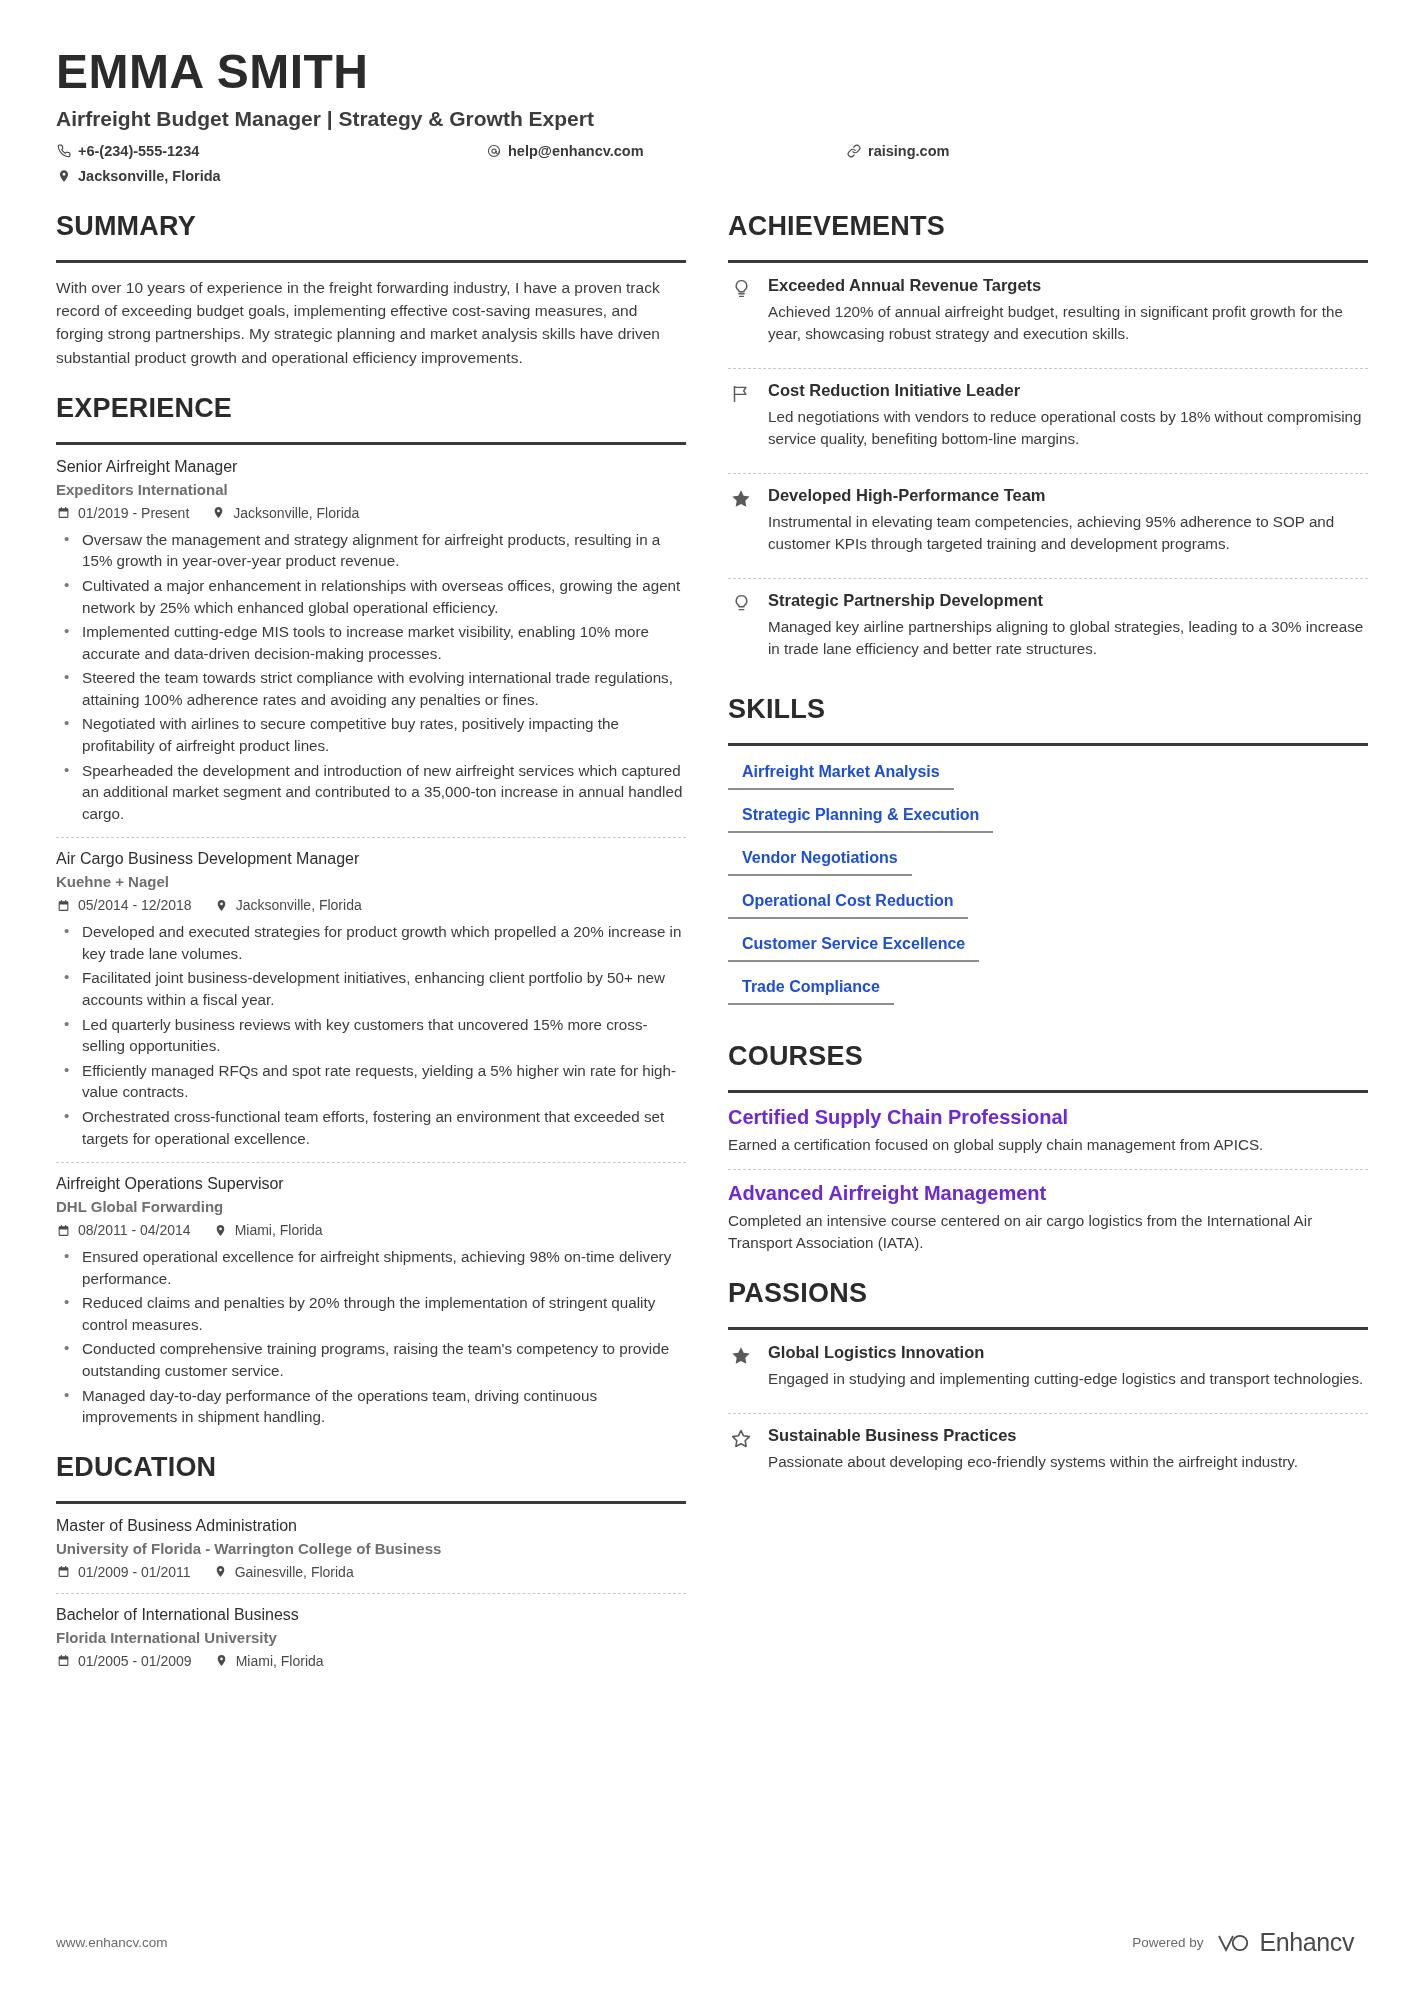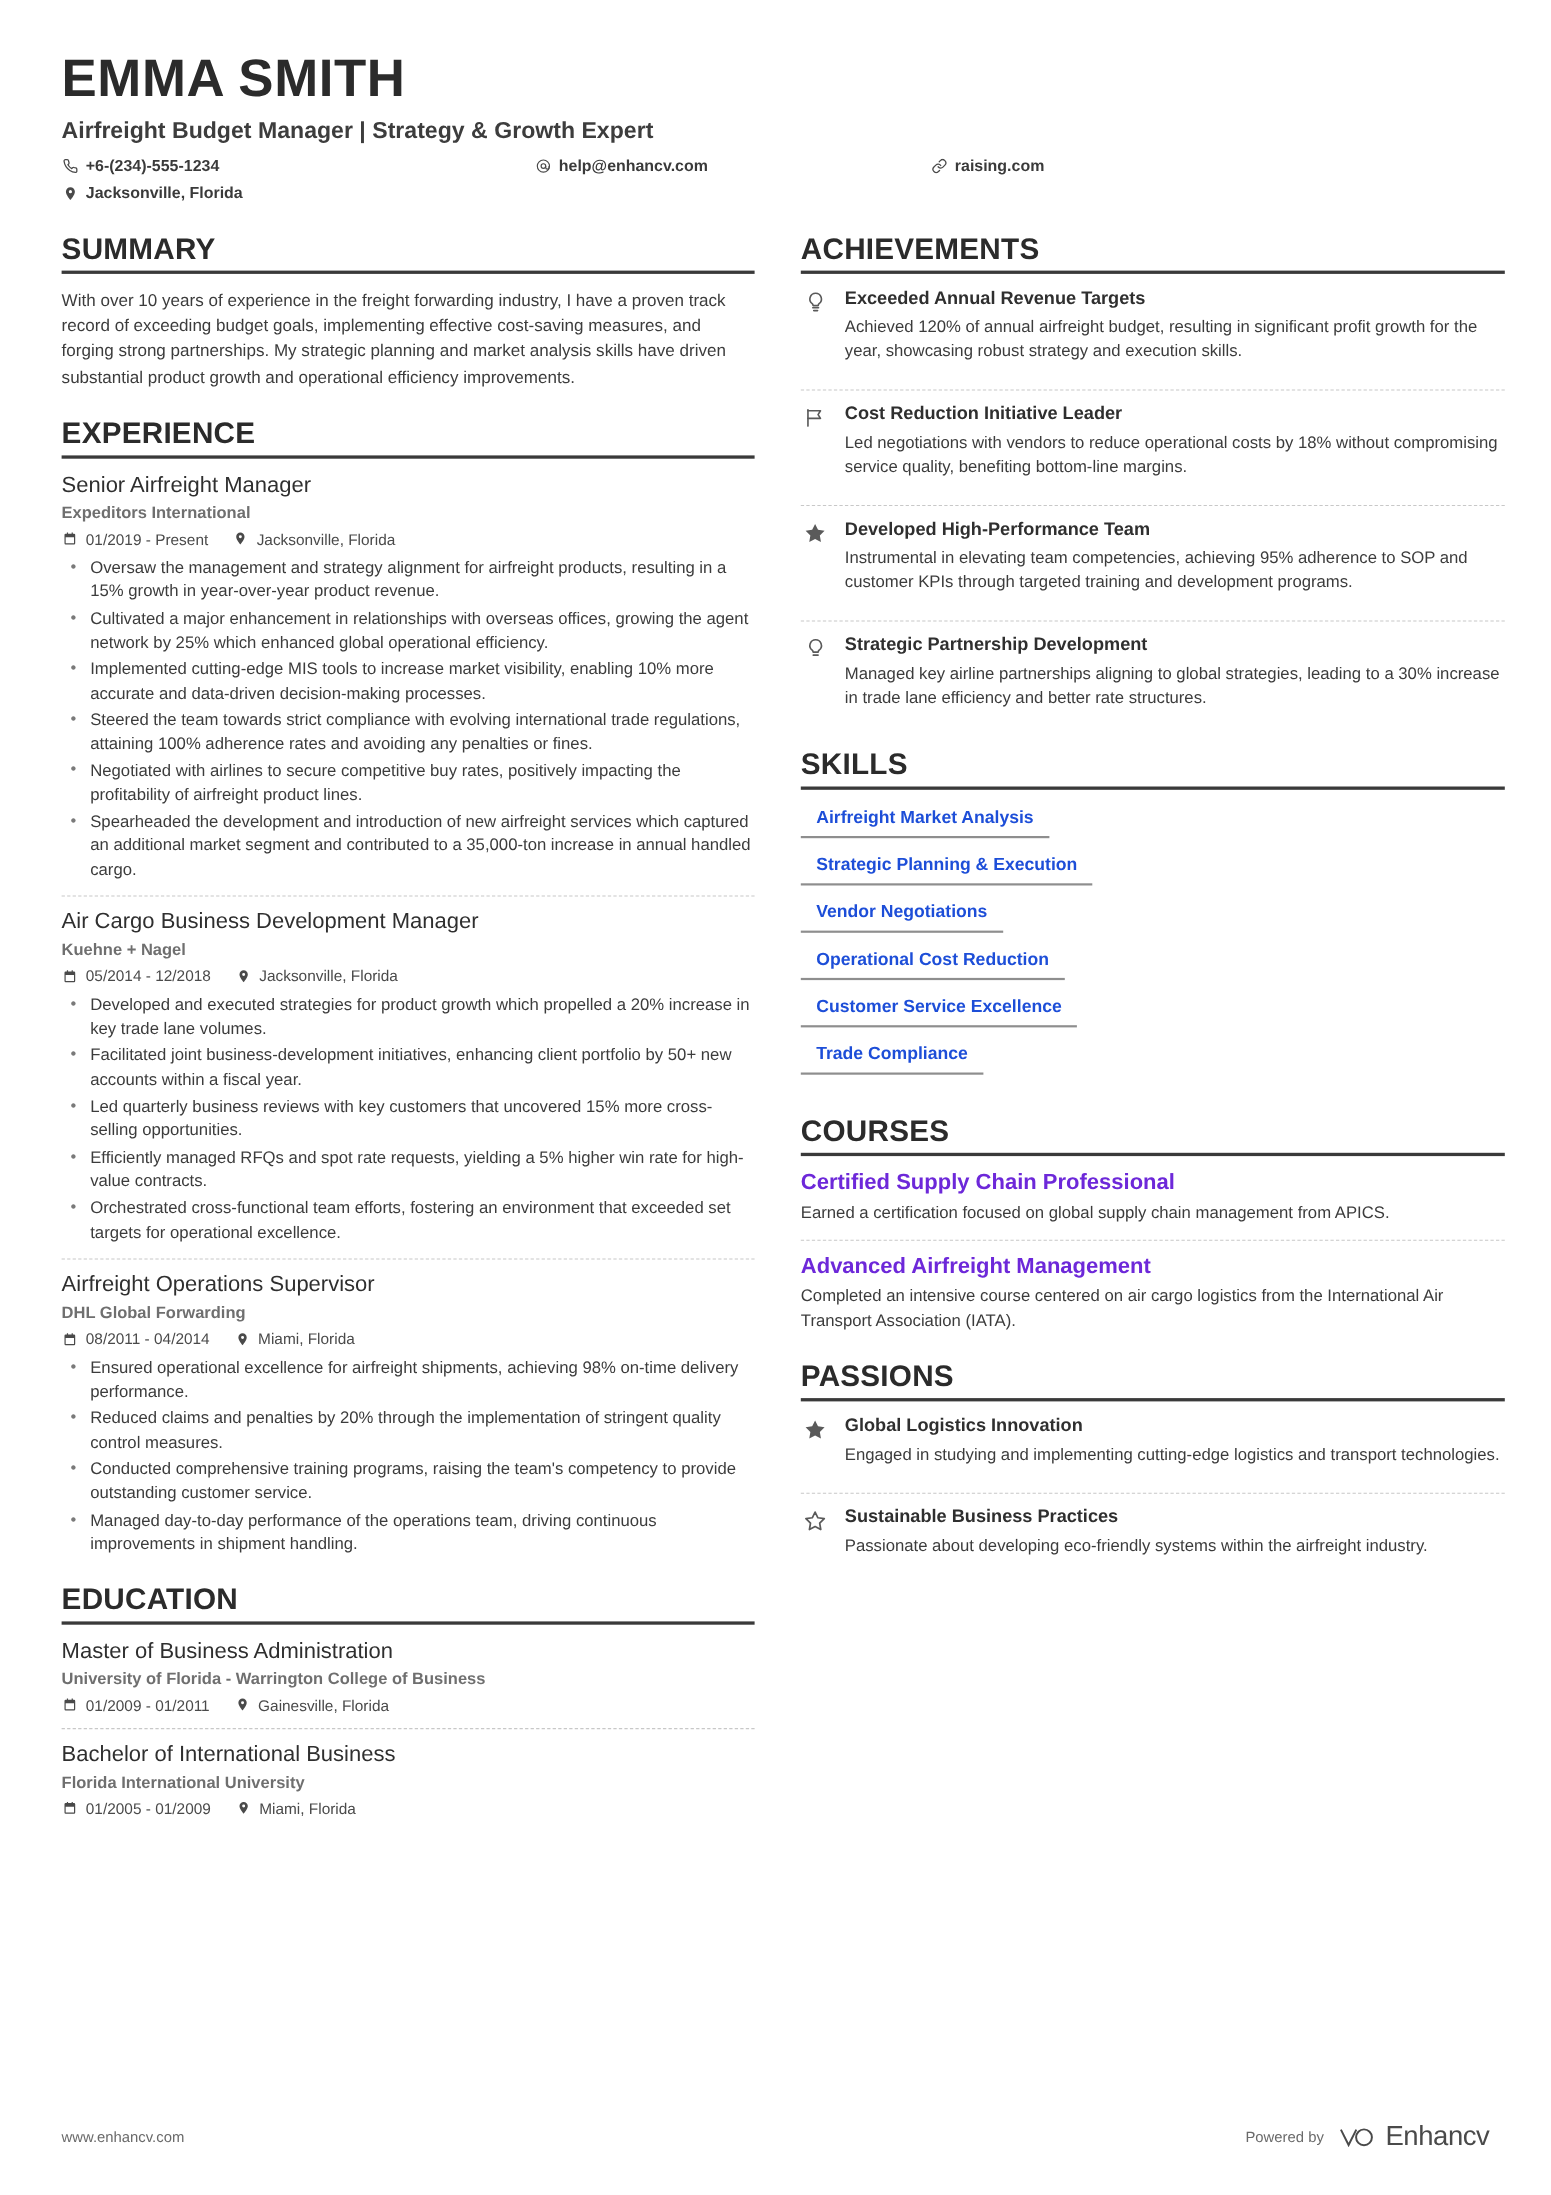--- a/index.html
+++ b/index.html
@@ -65,35 +65,35 @@
     margin-top: 18px;
   }
   .col-left { width: 630px; flex: none; }
   .col-right { width: 640px; flex: none; }
 
   .sec-title {
     font-size: 27px;
     font-weight: bold;
     color: #2b2b2b;
     letter-spacing: 0.2px;
-    padding-bottom: 4px;
+    padding-bottom: 18px;
     border-bottom: 3px solid #3a3a3a;
     margin-bottom: 13px;
   }
   .section { margin-bottom: 24px; }
 
   .para {
     font-size: 15.5px;
     line-height: 1.5;
     color: #3c3c3c;
   }
 
   .entry { margin-bottom: 4px; }
   .entry-title {
-    font-size: 20px;
+    font-size: 16px;
     color: #2f2f2f;
     margin-bottom: 5px;
   }
   .entry-org {
     font-size: 15px;
     font-weight: bold;
     color: #6f6f6f;
     margin-bottom: 7px;
   }
   .meta-row {

